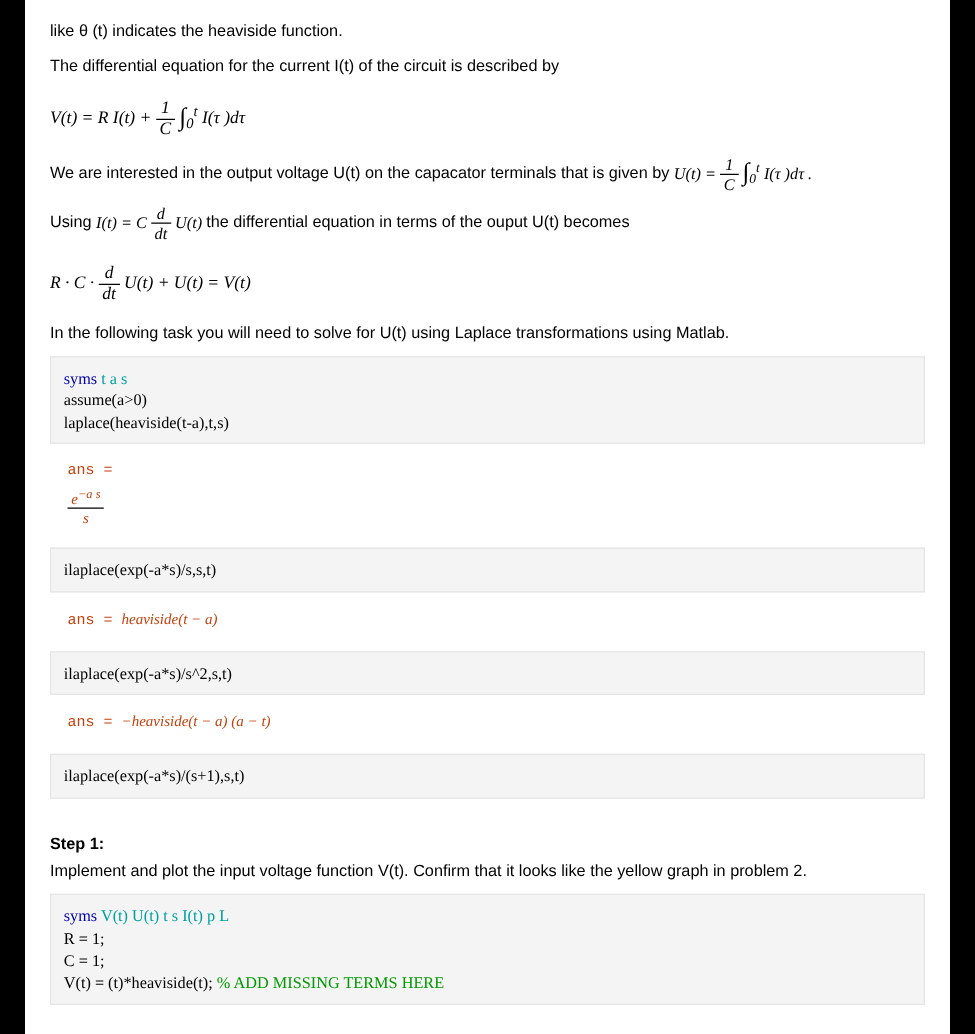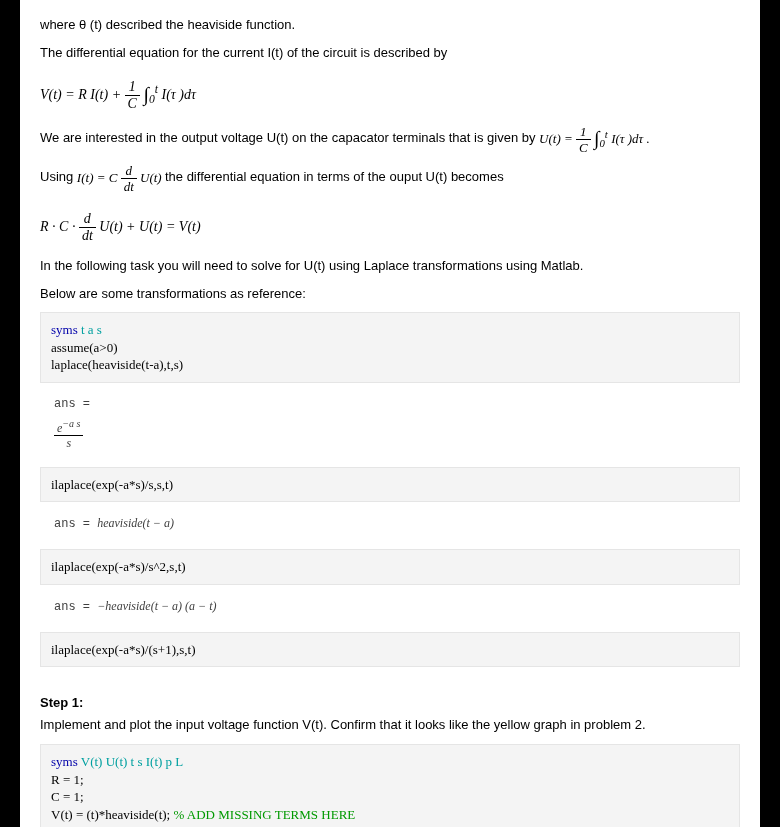--- a/index.html
+++ b/index.html
@@ -34,21 +34,21 @@
     margin: 8px 0;
     font-family: Liberation Serif, serif;
     font-size: 13px;
     white-space: pre;
     line-height: 1.35;
   }
   .output-block {
     padding: 6px 2px 10px 14px;
     font-family: "Courier New", monospace;
     font-size: 12px;
-    color: #404040;
+    color: #c2410c;
   }
   .output-block .ans-label {
     display: block;
     margin-bottom: 8px;
   }
   .output-block .math {
     font-family: "Times New Roman", serif;
     font-style: italic;
     font-size: 12px;
   }
@@ -86,21 +86,21 @@
     vertical-align: middle;
     position: relative;
     top: -1px;
   }
 </style>
 </head>
 <body>
 
 <div class="page">
 
-  <div class="para">where θ (t) described the heaviside function.</div>
+  <div class="para">like θ (t) indicates the heaviside function.</div>
 
   <div class="para">The differential equation for the current I(t) of the circuit is described by</div>
 
   <div class="eqn">
     <span>V(t) = R I(t) + </span>
     <span class="frac">
       <span class="num">1</span>
       <span class="den">C</span>
     </span>
     <span class="integral">∫</span><sub>0</sub><sup>t</sup>
@@ -136,21 +136,20 @@
   <div class="eqn">
     <span>R · C · </span>
     <span class="frac">
       <span class="num">d</span>
       <span class="den">dt</span>
     </span>
     <span>U(t) + U(t) = V(t)</span>
   </div>
 
   <div class="para">In the following task you will need to solve for U(t) using Laplace transformations using Matlab.</div>
-  <div class="para">Below are some transformations as reference:</div>
 
   <div class="code-block"><span class="syms-kw">syms</span><span class="syms-var"> t a s</span><span>
 assume(a&gt;0)
 laplace(heaviside(t-a),t,s)</span></div>
 
   <div class="output-block">
     <span class="ans-label">ans =</span>
     <span class="math">
       <span class="frac">
         <span class="num"><span>e</span><sup>−a s</sup></span>

